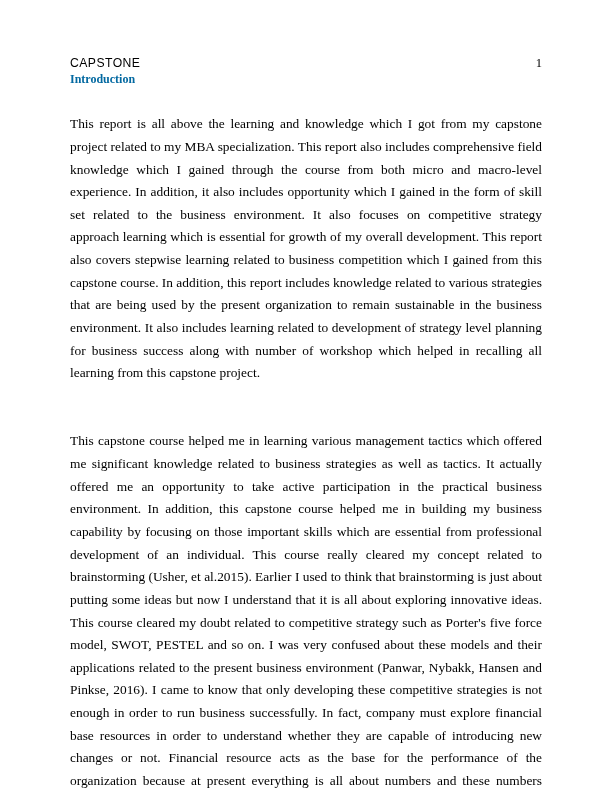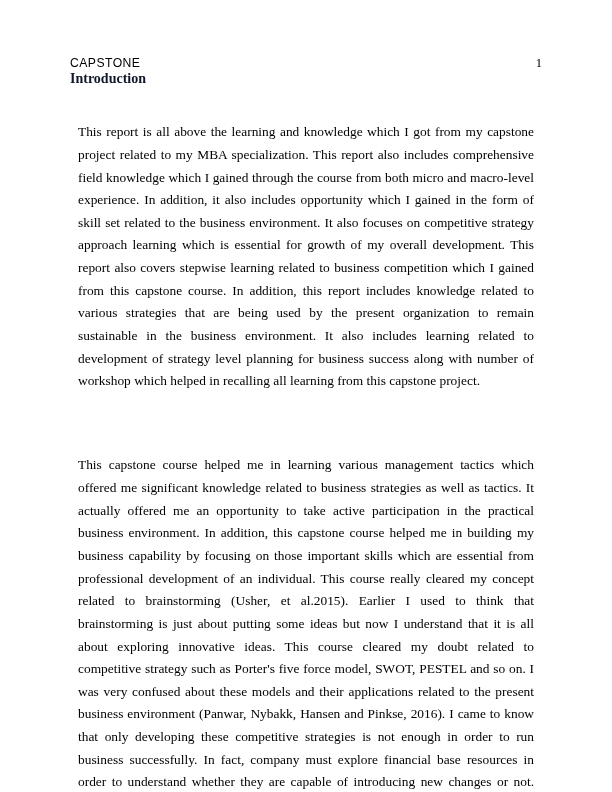--- a/index.html
+++ b/index.html
@@ -58,38 +58,38 @@
   
   .doc-body {
     position: absolute;
     left: 0;
     top: 68px;
     width: 472px;
   }
 
   h2.section-heading {
     font-family: "Liberation Serif", "DejaVu Serif", serif;
-    font-size: 14px;
+    font-size: 12px;
     font-weight: bold;
     line-height: 22.6px;
     margin: 0;
     padding: 0;
     text-align: justify;
     text-justify: inter-word;
-    color: #0f172a;
+    color: #0369a1;
   }
   
   h2.section-heading.justify-all {
     text-align-last: justify;
   }
 
   p.body-text {
     font-size: 13.4px;
     line-height: 22.65px;
-    margin: 8px;
+    margin: 0;
     padding: 0;
     text-align: justify;
     text-justify: inter-word;
     color: #000000;
     hyphens: none;
   }
 
   
   .gap-after-heading { height: 22.6px; }
   .gap-after-para    { height: 22.6px; }

